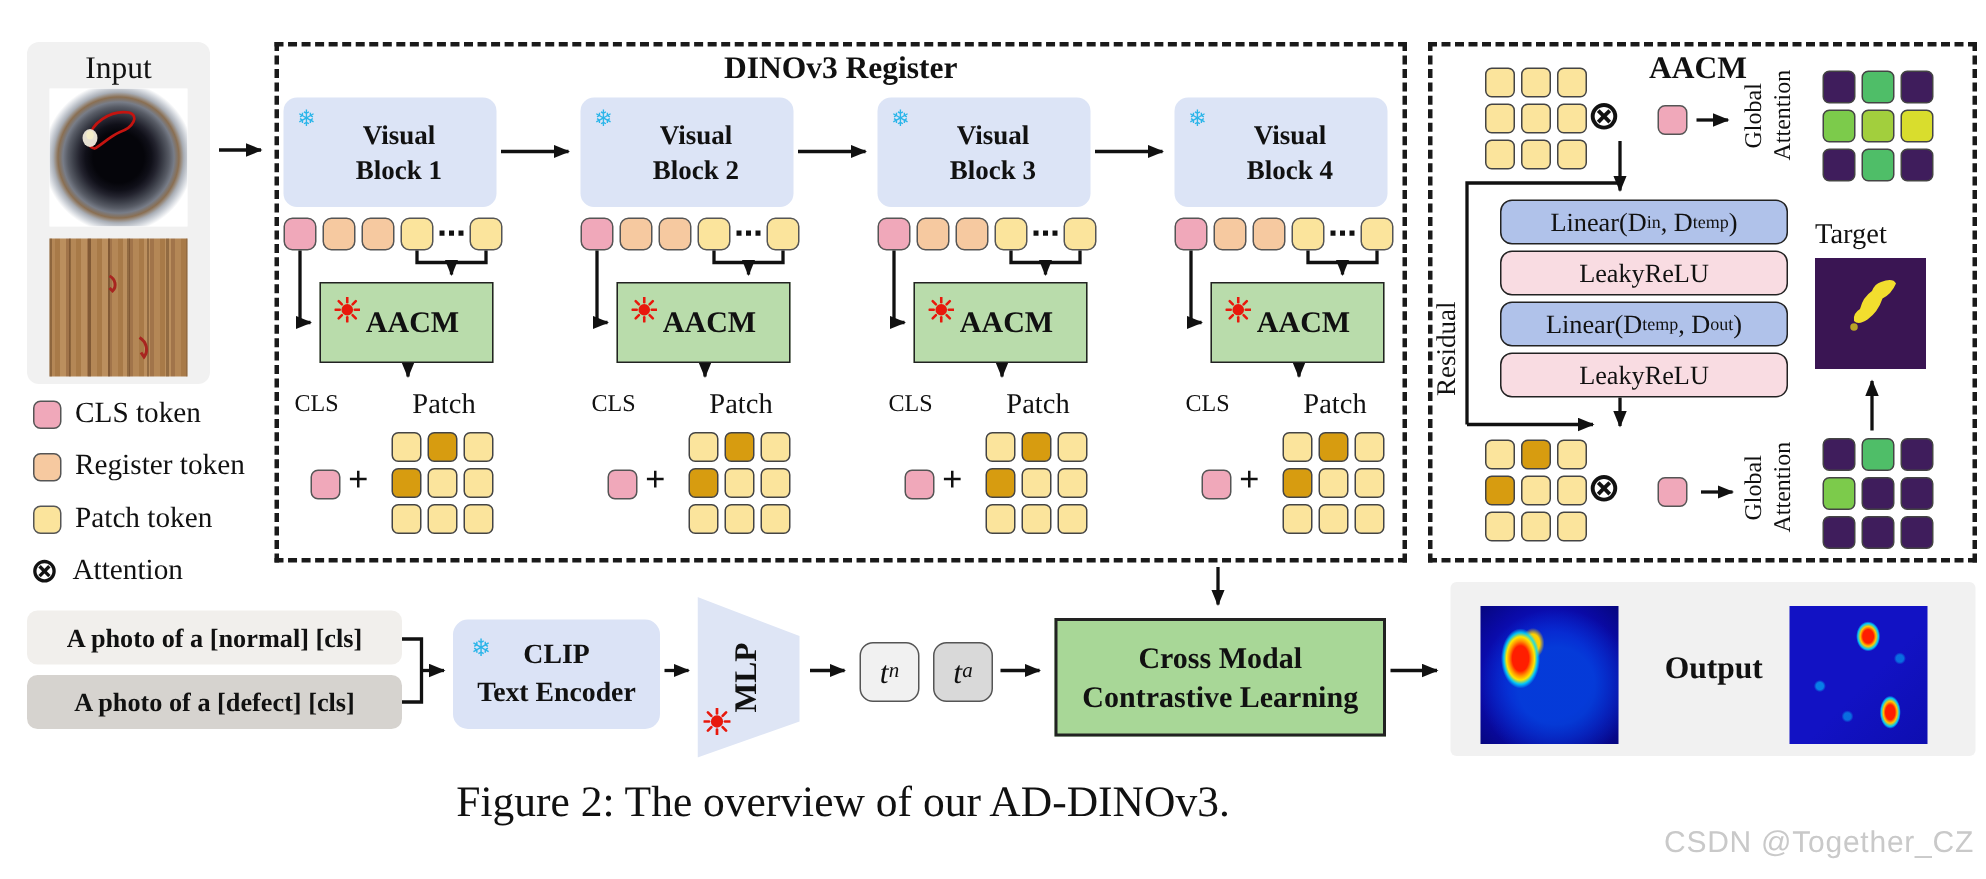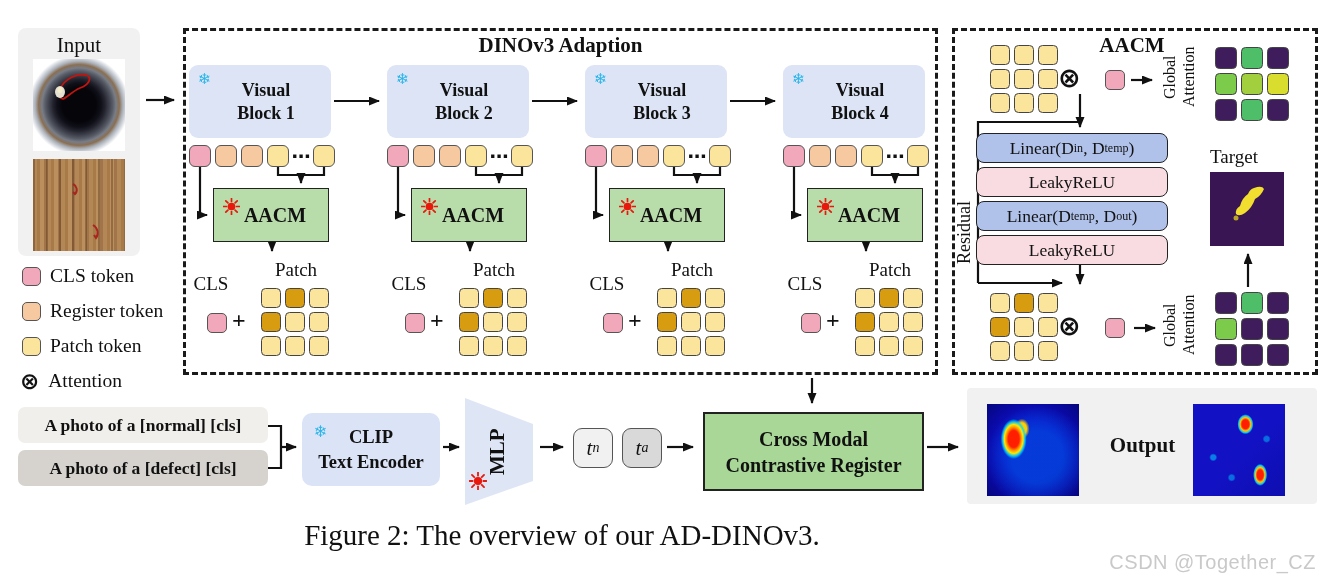--- a/index.html
+++ b/index.html
@@ -17,35 +17,35 @@
   .vlabel{font-weight:bold;font-size:18px;line-height:1.25;text-align:center;white-space:pre;padding-left:12px;}
   .snow{position:absolute;left:9px;top:7px;font-family:"DejaVu Sans",sans-serif;font-size:15px;line-height:1;}
   .tok{position:absolute;top:80px;width:22px;height:22px;border:1.5px solid #555;border-radius:6px;box-sizing:border-box;}
   .dots{position:absolute;top:80px;left:100px;width:24px;text-align:center;font-family:"DejaVu Sans",sans-serif;
         font-weight:bold;font-size:19px;line-height:22px;}
   .colsvg{position:absolute;left:0;top:100px;width:148px;height:95px;}
   .aacm{position:absolute;left:24px;top:123px;width:116px;height:54px;border:1.6px solid #222;box-sizing:border-box;
         display:flex;align-items:center;justify-content:center;}
   .aacmlab{font-weight:bold;font-size:20px;margin-left:8px;}
   .aacm .sun{position:absolute;left:9px;top:9px;}
-  .clslab{position:absolute;left:0;top:208px;width:44px;text-align:center;font-size:19px;}
+  .clslab{position:absolute;left:0;top:196px;width:44px;text-align:center;font-size:16px;}
   .patchlab{position:absolute;left:70px;top:194px;width:74px;text-align:center;font-size:19px;}
   .minitok{position:absolute;left:18px;top:248px;width:20px;height:20px;border:1.5px solid #555;border-radius:5px;box-sizing:border-box;}
   .plus{position:absolute;left:43px;top:242px;font-weight:bold;font-size:24px;}
   
   .grid{position:absolute;display:grid;}
   .grid i{display:block;border:1.3px solid #444;border-radius:4.5px;box-sizing:border-box;}
   .g20{grid-template-columns:repeat(3,20px);gap:4px;}
   .g20 i{width:20px;height:20px;}
   .g22{grid-template-columns:repeat(3,22px);gap:4px;}
   .g22 i{width:22px;height:22px;}
   
   .vtext{writing-mode:vertical-rl;transform:rotate(180deg);white-space:pre;text-align:center;line-height:1.2;}
   
-  .layerbox{position:absolute;left:24px;width:192px;height:30px;border:1.4px solid #222;border-radius:8px;
+  .layerbox{position:absolute;left:48px;width:192px;height:30px;border:1.4px solid #222;border-radius:8px;
             box-sizing:border-box;display:flex;align-items:center;justify-content:center;font-size:17.5px;}
   .layerbox sub{font-size:12px;line-height:0;}
   .otimes{position:absolute;font-family:"DejaVu Sans",sans-serif;font-size:27px;font-weight:bold;line-height:1;}
   
   .prompt{position:absolute;left:18px;width:250px;height:36px;border-radius:7px;display:flex;align-items:center;
           justify-content:center;font-weight:bold;font-size:17.5px;}
   .clipbox{position:absolute;left:302px;top:413px;width:138px;height:73px;border-radius:10px;
            display:flex;align-items:center;justify-content:center;}
   .cliplab{font-weight:bold;font-size:18.5px;line-height:1.3;text-align:center;white-space:pre;}
   .tbox{position:absolute;top:428px;width:40px;height:40px;border:1.6px solid #555;border-radius:9px;box-sizing:border-box;
@@ -131,21 +131,21 @@
   <div class="lgrow" style="top:334px;">
     <span class="lgswatch" style="background: rgb(251, 228, 156);"></span>
     <span>Patch token</span>
   </div>
   <div class="lgrow" style="top:369px;">
     <span class="lgsim">⊗</span>
     <span>Attention</span>
   </div>
 
   <div class="dashbox" style="left:183px;top:28px;width:755px;height:347px;"></div>
-  <div class="boxtitle" style="left:183px;top:33px;width:755px;">DINOv3 Adaption</div>
+  <div class="boxtitle" style="left:183px;top:33px;width:755px;">DINOv3 Register</div>
 
   <div class="col" style="left:189px;">
     <div class="vblock" style="background: rgb(220, 228, 246);">
       <span class="snow" style="color: rgb(43, 181, 233);">❄</span>
       <div class="vlabel">Visual
 Block 1</div>
     </div>
     <span class="tok" style="left: 0px; background: rgb(240, 168, 186);"></span>
     <span class="tok" style="left: 26px; background: rgb(246, 201, 160);"></span>
     <span class="tok" style="left: 52px; background: rgb(246, 201, 160);"></span>
@@ -477,21 +477,21 @@
     <span>t</span>
       <sub>n</sub>
   </div>
   <div class="tbox" style="left: 622px; background: rgb(217, 217, 217);">
     <span>t</span>
       <sub>a</sub>
   </div>
 
   <div class="cmbox" style="background: rgb(168, 215, 151);">
     <div class="cmlab">Cross Modal
-Contrastive Register</div>
+Contrastive Learning</div>
   </div>
 
   <div class="gpanel" style="left: 967px; top: 388px; width: 350px; height: 116px; border-radius: 4px; background: rgb(241, 241, 241);">
     <div class="imgframe" style="left:20px;top:16px;width:92px;height:92px;background:
            radial-gradient(ellipse 13px 20px at 29% 38%, #ff1e00 0 42%, #ff9400 58%, #ffe600 72%, rgba(0,220,255,.85) 86%, rgba(0,0,0,0) 100%),
            radial-gradient(ellipse 9px 12px at 38% 27%, #ffd000 0 50%, rgba(0,0,0,0) 85%),
            radial-gradient(circle at 55% 58%, rgba(0,90,230,.55) 0 35%, rgba(0,0,0,0) 70%),
            radial-gradient(circle at 50% 50%, #0a14c8 0 45%, #0a0aa6 72%, #06067e 100%);"></div>
     <div class="abs" style="left:118px;top:45px;width:115px;text-align:center;font-weight:bold;font-size:21px;">Output</div>
     <div class="imgframe" style="left:226px;top:16px;width:92px;height:92px;background:

